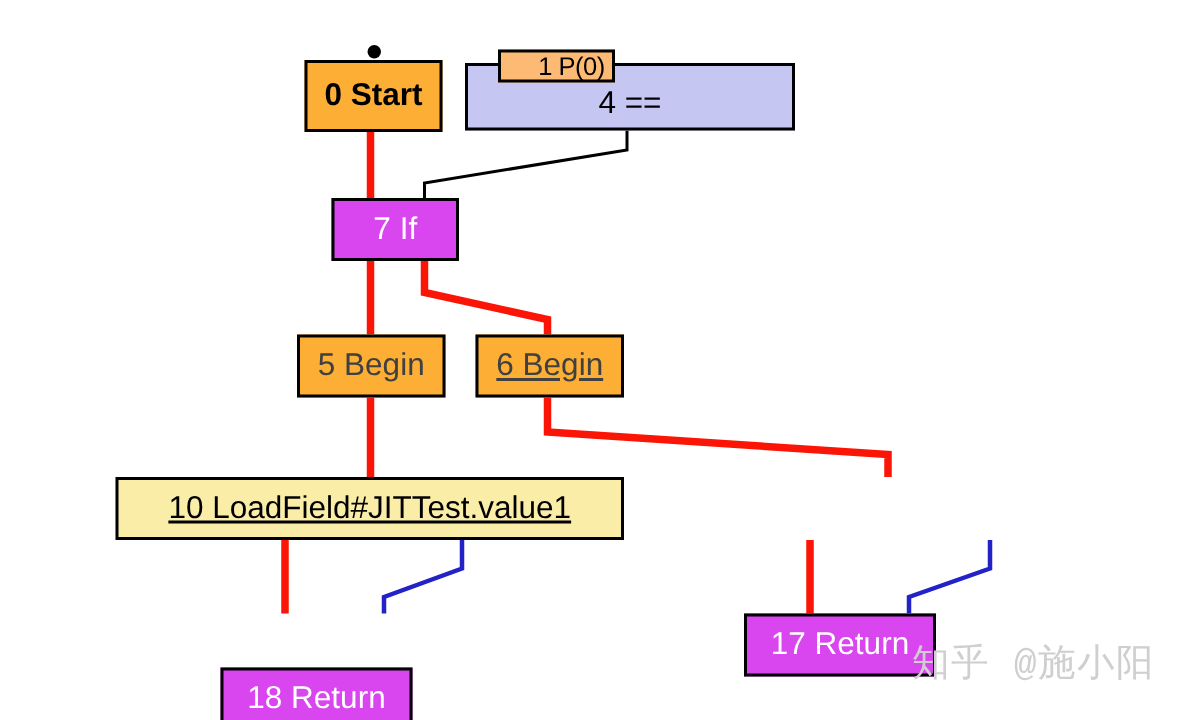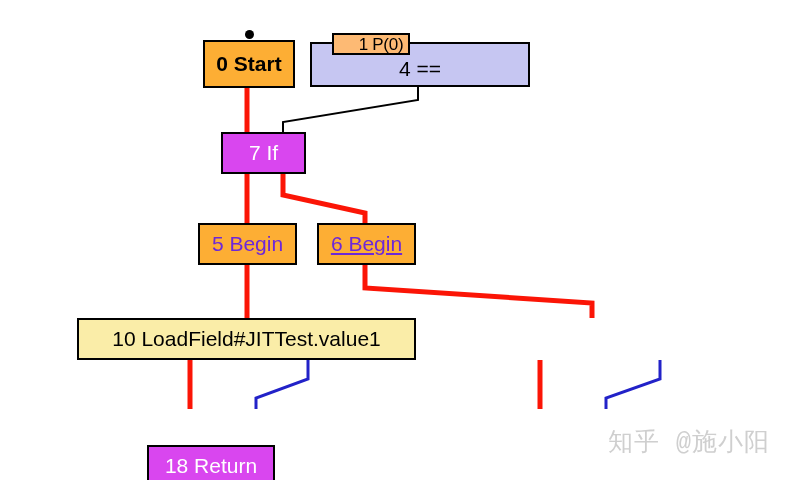--- a/index.html
+++ b/index.html
@@ -36,21 +36,21 @@
   }
   .node-start {
     background: #FDAE34;
     color: #000000;
     font-weight: bold;
     font-size: 21px;
     align-items: center;
   }
   .node-begin {
     background: #FDAE34;
-    color: #6d28d9;
+    color: #404040;
     font-size: 21px;
   }
   .node-if, .node-return {
     background: #d946ef;
     color: #ffffff;
     font-size: 21px;
   }
   .node-load {
     background: #FAEDA8;
     color: #000000;
@@ -142,24 +142,27 @@
   </div>
 
   <div class="node node-begin" style="left: 198px; top: 223px; width: 99px; height: 42px;">
     <span>5 Begin</span>
   </div>
 
   <div class="node node-begin" style="left: 317px; top: 223px; width: 99px; height: 42px; text-decoration: underline;">
     <span>6 Begin</span>
   </div>
 
-  <div class="node node-load" style="left: 77px; top: 318px; width: 339px; height: 42px;">
+  <div class="node node-load" style="left: 77px; top: 318px; width: 339px; height: 42px; text-decoration: underline;">
     <span>10 LoadField#JITTest.value1</span>
   </div>
 
 
   <div class="node node-return" style="left: 147px; top: 409px; width: 128px; height: 42px; margin-top: 36px;">
     <span>18 Return</span>
   </div>
 
+  <div class="node node-return" style="left: 496px; top: 409px; width: 128px; height: 42px;">
+    <span>17 Return</span>
+  </div>
 
   <div class="watermark">知乎 @施小阳</div>
 </div>
 
 </body></html>

